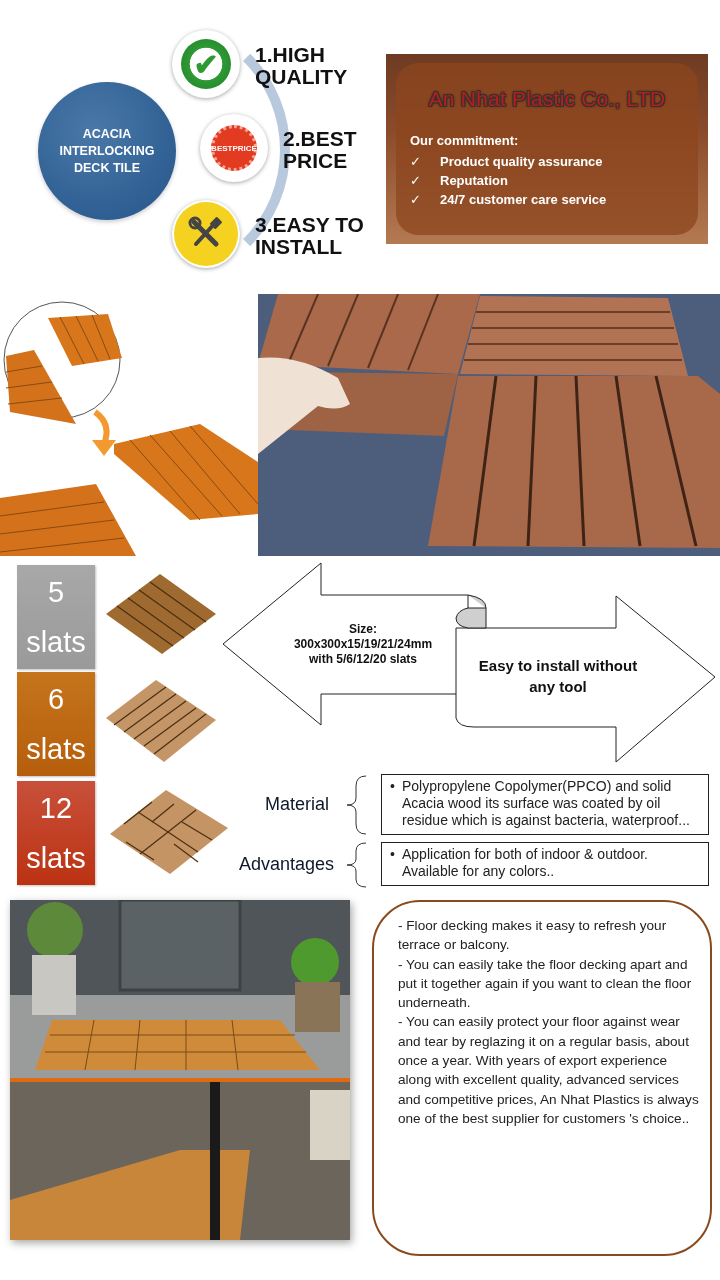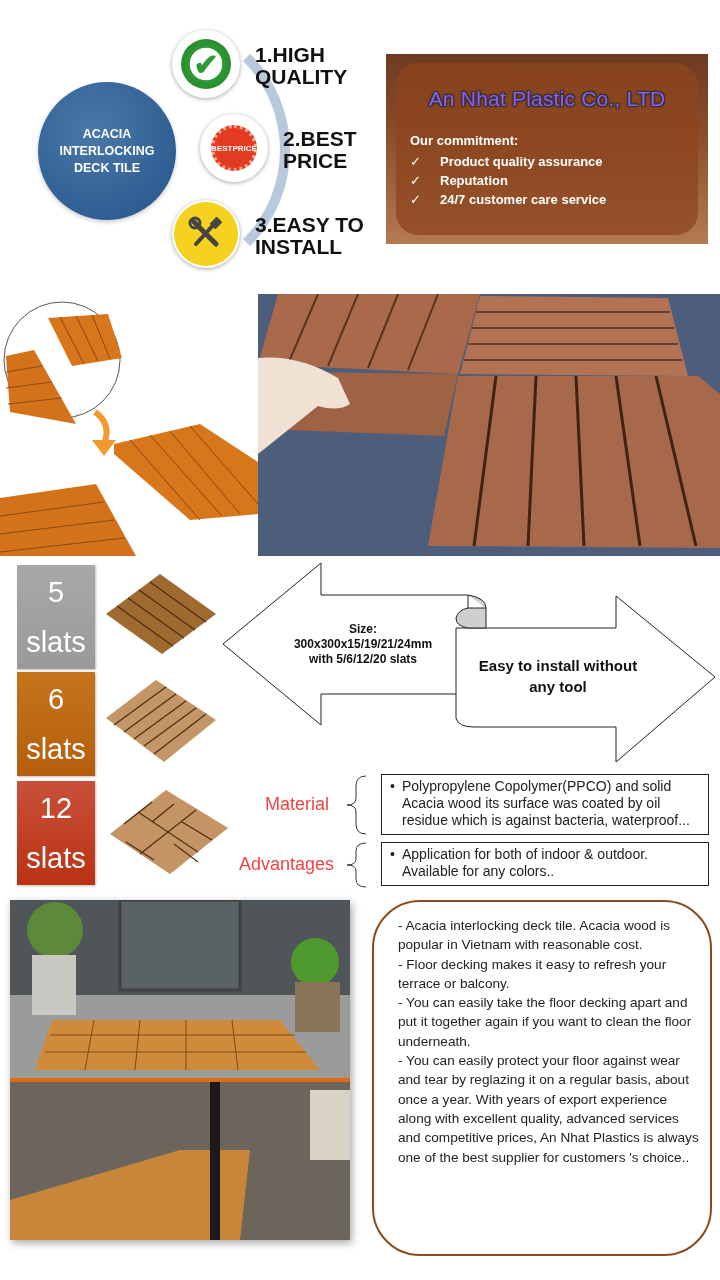--- a/index.html
+++ b/index.html
@@ -11,40 +11,40 @@
   .main-circle { left: 38px; top: 82px; width: 138px; height: 138px; border-radius: 50%; background: radial-gradient(circle at 40% 35%, #4a78a8, #2f5f93 70%, #2a5587); display: flex; align-items: center; justify-content: center; text-align: center; color: #fff; font-weight: bold; font-size: 12.5px; line-height: 17px; padding: 0 12px; box-shadow: 0 2px 4px rgba(0,0,0,0.2); }
   .feat-circle { width: 68px; height: 68px; border-radius: 50%; background: #fff; box-shadow: 0 1px 4px rgba(0,0,0,0.35); display: flex; align-items: center; justify-content: center; }
   .feat-label { font-weight: bold; font-size: 21px; line-height: 22px; color: #111; }
   .badge-green { width: 50px; height: 50px; border-radius: 50%; background: radial-gradient(circle, #fff 45%, #2e9a34 47%, #1f7d28 100%); display: flex; align-items: center; justify-content: center; color: #2e9a34; font-size: 30px; font-weight: bold; }
   .badge-red { width: 46px; height: 46px; border-radius: 50%; background: #e23b22; border: 3px dotted #f6a38f; display: flex; flex-direction: row; align-items: center; justify-content: center; color: #fff; font-size: 8px; font-weight: bold; line-height: 9px; }
   .badge-yellow { width: 64px; height: 64px; border-radius: 50%; background: #f4d21f; display: flex; align-items: center; justify-content: center; }
 
   
   .company-bg { left: 386px; top: 54px; width: 322px; height: 190px; background: linear-gradient(180deg, #6e3b22 0%, #8a4b2a 40%, #b47a52 100%); }
   .company-card { left: 396px; top: 63px; width: 302px; height: 172px; background: rgba(140, 70, 30, 0.75); border-radius: 22px; color: #fff; }
-  .company-title { position: absolute; left: 0; width: 100%; top: 24px; text-align: center; font-size: 21px; color: #8b5cf6; text-shadow: -1px -1px 0 #333, 1px -1px 0 #333, -1px 1px 0 #333, 1px 1px 0 #333, 0 0 3px #000; letter-spacing: 0.2px; }
+  .company-title { position: absolute; left: 0; width: 100%; top: 24px; text-align: center; font-size: 21px; color: #b91c1c; text-shadow: -1px -1px 0 #333, 1px -1px 0 #333, -1px 1px 0 #333, 1px 1px 0 #333, 0 0 3px #000; letter-spacing: 0.2px; }
   .commit-head { position: absolute; left: 14px; top: 70px; font-weight: bold; font-size: 13px; }
   .commit-list { position: absolute; left: 14px; top: 89px; list-style: none; font-weight: bold; font-size: 13px; line-height: 19px; }
   .commit-list li { display: flex; }
   .commit-list .tick { width: 30px; font-weight: normal; }
 
   
   .diag { left: 0; top: 294px; width: 258px; height: 262px; background: #fff; }
   .photo { left: 258px; top: 294px; width: 462px; height: 262px; background: #4a5a78; overflow: hidden; }
 
   
   .slat-box { width: 78px; height: 104px; color: #fff; text-align: center; font-size: 29px; line-height: 50px; padding-top: 2px; box-shadow: 1px 1px 2px rgba(0,0,0,0.25); }
   .tile-img { width: 112px; height: 86px; }
 
   
   .size-text { left: 268px; top: 622px; width: 190px; text-align: center; font-size: 12px; font-weight: bold; color: #111; line-height: 15px; }
   .easy-text { left: 468px; top: 655px; width: 180px; text-align: center; font-size: 15px; font-weight: bold; color: #111; line-height: 21px; }
 
   
-  .row-label { font-size: 18px; color: #ef4444; }
+  .row-label { font-size: 18px; color: #0f172a; }
   .info-box { border: 1.5px solid #222; background: #fff; font-size: 14px; color: #222; line-height: 17px; padding: 3px 6px 3px 8px; }
   .info-box .bullet { display: flex; }
   .info-box .dot { width: 12px; flex: none; }
 
   
   .room { left: 10px; top: 900px; width: 340px; height: 340px; box-shadow: 2px 3px 8px rgba(0,0,0,0.35); overflow: hidden; }
   .desc { left: 372px; top: 900px; width: 340px; height: 356px; border: 2.5px solid #8b4a1c; border-radius: 48px; padding: 14px 10px 10px 24px; font-size: 13.6px; line-height: 19.3px; color: #222; }
 </style>
 </head>
 <body>
@@ -277,17 +277,16 @@
     </g>
     <rect x="0" y="178" width="340" height="4" fill="#e06a10"></rect>
     <rect x="0" y="182" width="340" height="158" fill="#6c655c"></rect>
     <polygon points="0,300 170,250 240,250 230,340 0,340" fill="#c8863a"></polygon>
     <rect x="200" y="182" width="10" height="158" fill="#1a1a1a"></rect>
     <rect x="300" y="190" width="40" height="70" fill="#d9d3c6"></rect>
   </svg>
 </div>
 
 <div class="abs desc">
-  <div>- Acacia interlocking deck tile. Acacia wood is popular in Vietnam with reasonable cost.</div>
   <div>- Floor decking makes it easy to refresh your terrace or balcony.</div>
   <div>- You can easily take the floor decking apart and put it together again if you want to clean the floor underneath.</div>
   <div>- You can easily protect your floor against wear and tear by reglazing it on a regular basis, about once a year. With years of export experience along with excellent quality, advanced services and competitive prices, An Nhat Plastics is always one of the best supplier for customers 's choice..</div>
 </div>
 
 </body></html>

